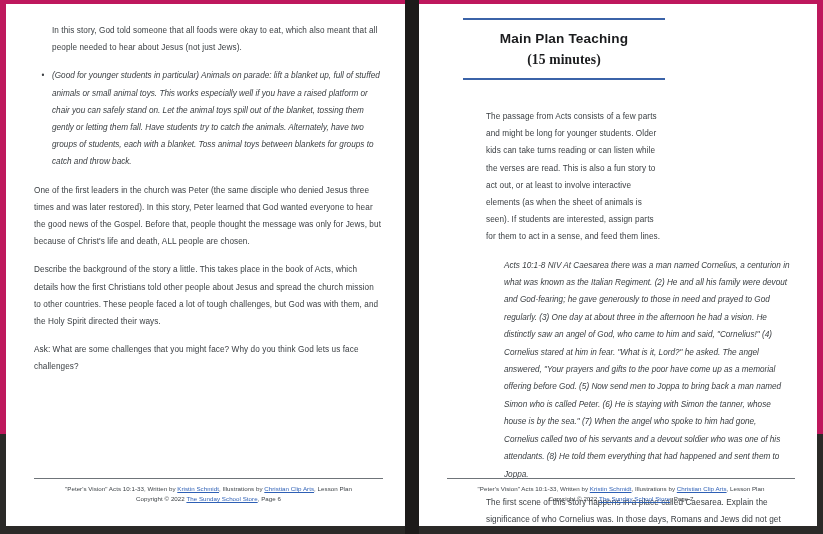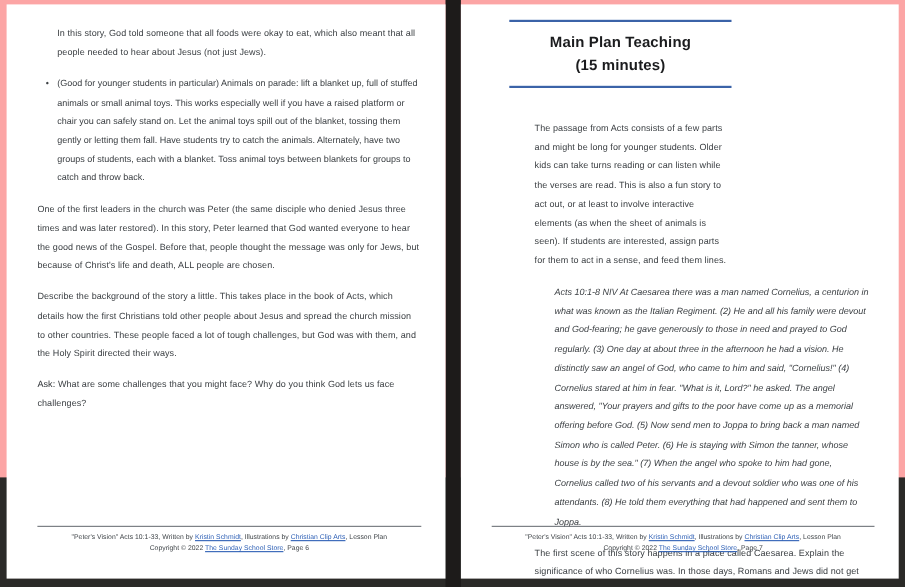--- a/index.html
+++ b/index.html
@@ -10,21 +10,21 @@
   body {
     width: 823px;
     height: 534px;
     overflow: hidden;
     font-family: "Liberation Sans", sans-serif;
   }
   .spread {
     position: relative;
     width: 823px;
     height: 434px;
-    background: #fca5a5;
+    background: #be185d;
     box-sizing: border-box;
   }
   .page {
     position: absolute;
     top: 4px;
     height: 522px;
     background: #ffffff;
     box-sizing: border-box;
     overflow: hidden;
   }
@@ -84,20 +84,21 @@
     font-size: 8.2px;
     line-height: 17.2px;
     color: #3c4044;
     text-align: center;
   }
   .bullet-text {
     flex: 1 1 auto;
     font-size: 8.2px;
     line-height: 17.2px;
     color: #3c4044;
+    font-style: italic;
   }
   .b { font-weight: normal; color: #2c3034; }
 
   
   .header-block {
     position: absolute;
     left: 44px;
     top: 14px;
     width: 202px;
   }
@@ -109,21 +110,21 @@
   .rule-bottom { margin-top: 0; }
   .header-title {
     text-align: center;
     font-size: 13.6px;
     font-weight: bold;
     color: #1b1c1e;
     line-height: 21px;
     padding: 8px 0 8px 0;
     letter-spacing: 0.01em;
   }
-  .header-title .l2 { display: block; }
+  .header-title .l2 { display: block; font-family: Liberation Serif, serif; }
 
   
   .illus-wrap {
     position: absolute;
     left: 654px;
     top: 9px;
     width: 0;
     height: 0;
   }
 

